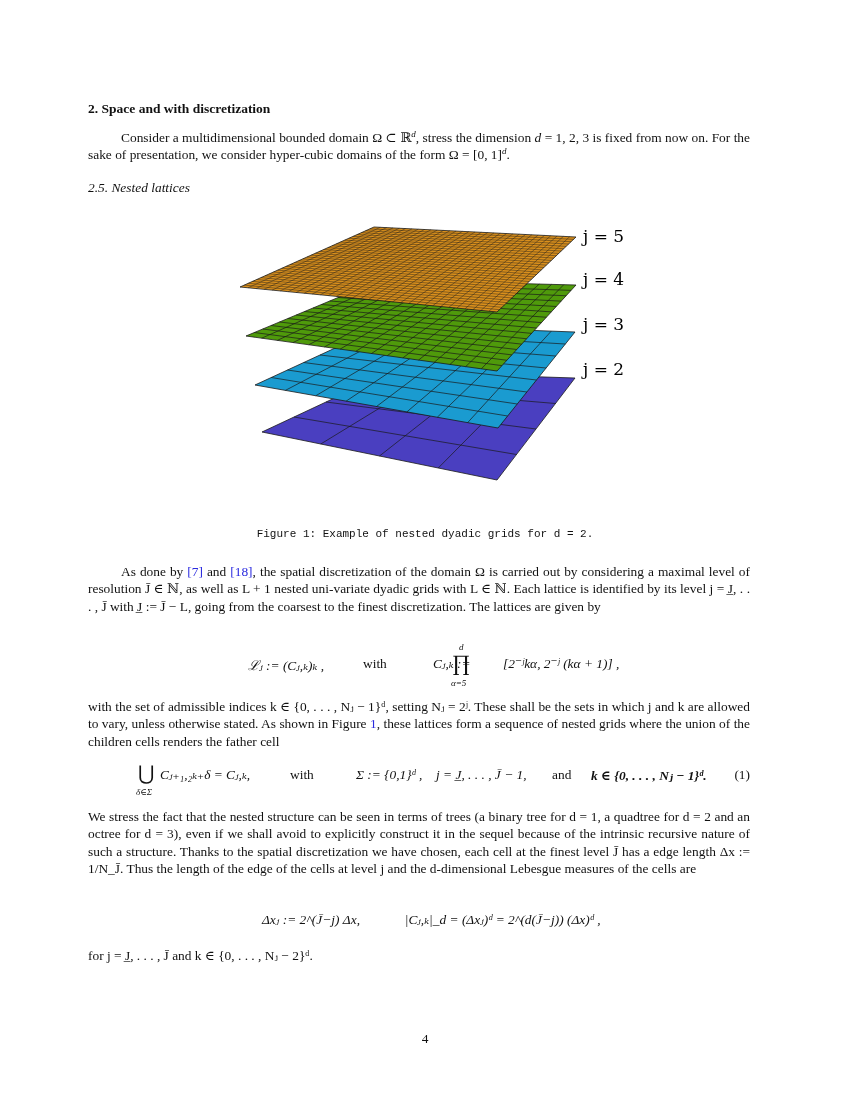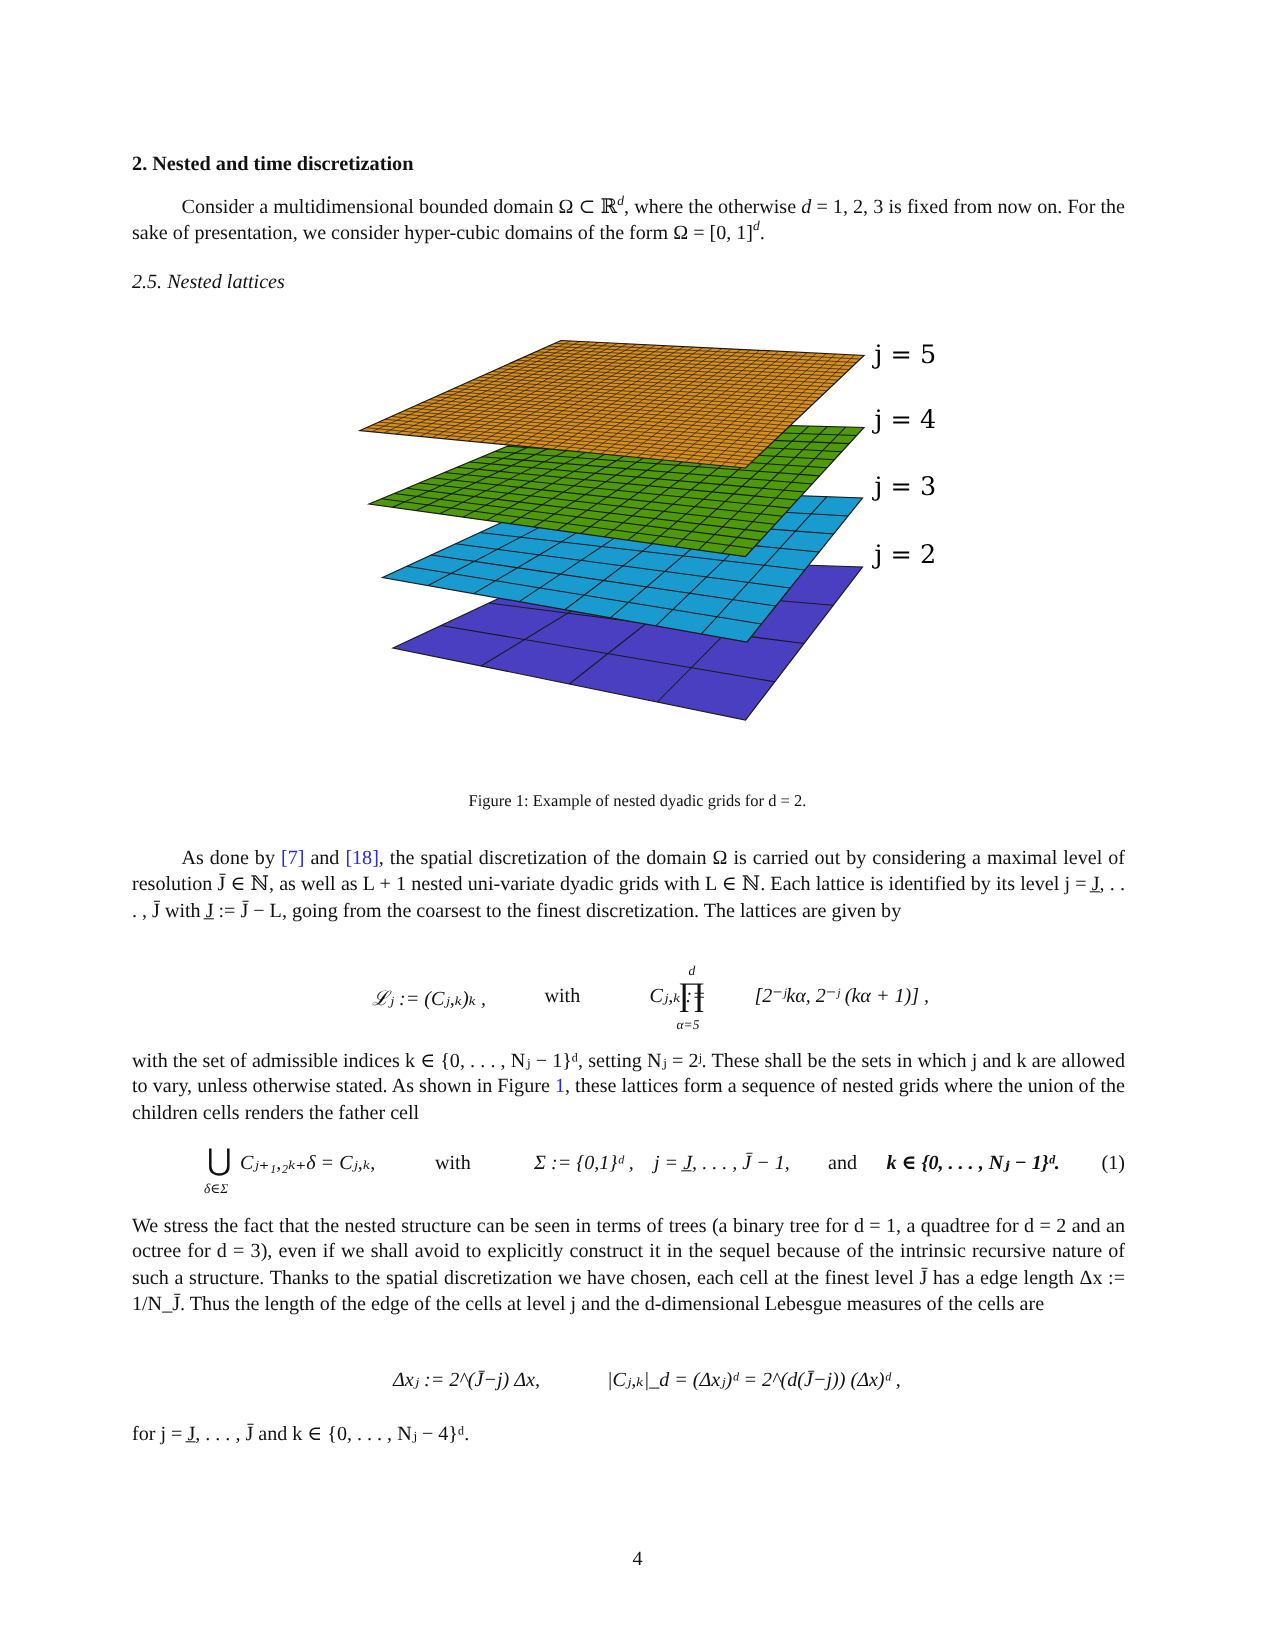--- a/index.html
+++ b/index.html
@@ -3,39 +3,39 @@
 <meta charset="utf-8">
 <style>
   html, body { margin: 0; padding: 0; background: #ffffff; }
   body { width: 850px; height: 1100px; position: relative; overflow: hidden;
          font-family: "Liberation Serif", "DejaVu Serif", serif; color: #111; }
   .abs { position: absolute; }
   .sec-title { left: 88px; top: 101px; font-size: 13.5px; font-weight: bold; }
   .para { left: 88px; width: 662px; font-size: 13.4px; line-height: 17.3px; text-align: justify; }
   .indent { text-indent: 33px; }
   .subsec { left: 88px; top: 180px; font-size: 13.4px; font-style: italic; }
-  .caption { left: 0; width: 850px; top: 528px; font-size: 11px; text-align: center; }
+  .caption { left: 0; width: 850px; top: 528px; font-size: 11px; text-align: center; font-family: Liberation Mono, monospace; }
   .eq { font-size: 13.4px; white-space: nowrap; }
   .math { font-style: italic; }
   sup, sub { font-size: 9px; line-height: 0; }
   .cite { color: #2a2adf; }
   .figure { left: 230px; top: 215px; width: 420px; height: 280px; }
   .jlabel { font-family: "DejaVu Serif", serif; font-size: 17px; color: #111; }
   .pagenum { left: 0; width: 850px; top: 1031px; text-align: center; font-size: 13.4px; }
 </style>
 </head>
 <body>
 
 <div class="abs sec-title">
   <span>2.</span>
-  <span>Nested and time discretization</span>
+  <span>Space and with discretization</span>
 </div>
 
 <div class="abs para indent" style="top:129px;">
-  <span>Consider a multidimensional bounded domain Ω ⊂ ℝ</span><sup class="math">d</sup><span>, where the otherwise </span><span class="math">d</span><span> = 1, 2, 3 is fixed from now on. For the sake of presentation, we consider hyper-cubic domains of the form Ω = [0, 1]</span><sup class="math">d</sup><span>.</span>
+  <span>Consider a multidimensional bounded domain Ω ⊂ ℝ</span><sup class="math">d</sup><span>, stress the dimension </span><span class="math">d</span><span> = 1, 2, 3 is fixed from now on. For the sake of presentation, we consider hyper-cubic domains of the form Ω = [0, 1]</span><sup class="math">d</sup><span>.</span>
 </div>
 
 <div class="abs subsec">2.5.  Nested lattices</div>
 
 <div class="abs figure">
   <svg width="420" height="280" viewBox="230 215 420 280" xmlns="http://www.w3.org/2000/svg">
     <defs>
       
     </defs>
     <g id="planes">
@@ -207,16 +207,16 @@
   <span>We stress the fact that the nested structure can be seen in terms of trees (a binary tree for d = 1, a quadtree for d = 2 and an octree for d = 3), even if we shall avoid to explicitly construct it in the sequel because of the intrinsic recursive nature of such a structure. Thanks to the spatial discretization we have chosen, each cell at the finest level J̄ has a edge length Δx := 1/N_J̄. Thus the length of the edge of the cells at level j and the d-dimensional Lebesgue measures of the cells are</span>
 </div>
 
 <div class="abs eq" style="left:262px; top:912px;">
   <span class="math">Δxⱼ := 2^(J̄−j) Δx,</span>
   <span style="display:inline-block; width:38px;"></span>
   <span class="math">|Cⱼ,ₖ|_d = (Δxⱼ)ᵈ = 2^(d(J̄−j)) (Δx)ᵈ ,</span>
 </div>
 
 <div class="abs para" style="top:947px;">
-  <span>for j = J̲, . . . , J̄ and k ∈ {0, . . . , Nⱼ − 4}ᵈ.</span>
+  <span>for j = J̲, . . . , J̄ and k ∈ {0, . . . , Nⱼ − 2}ᵈ.</span>
 </div>
 
 <div class="abs pagenum">4</div>
 
 </body></html>

